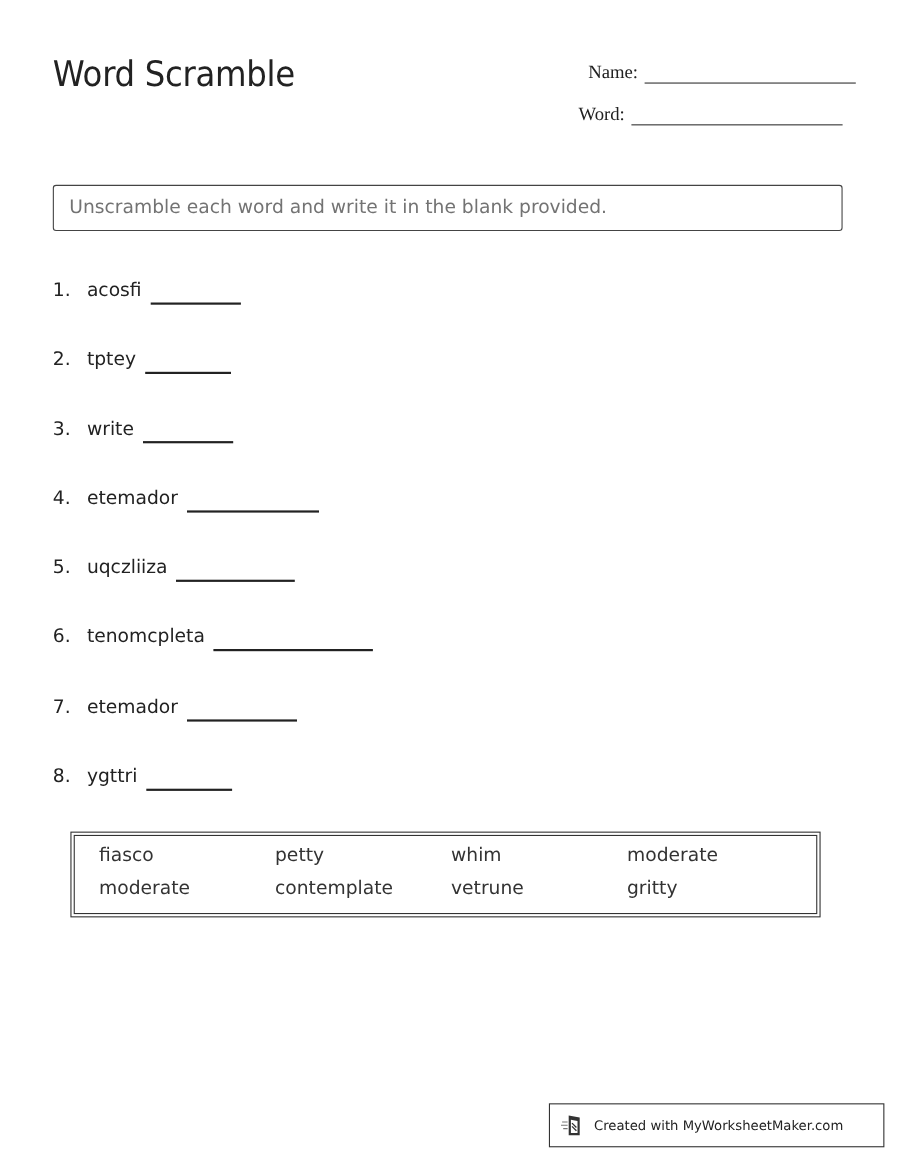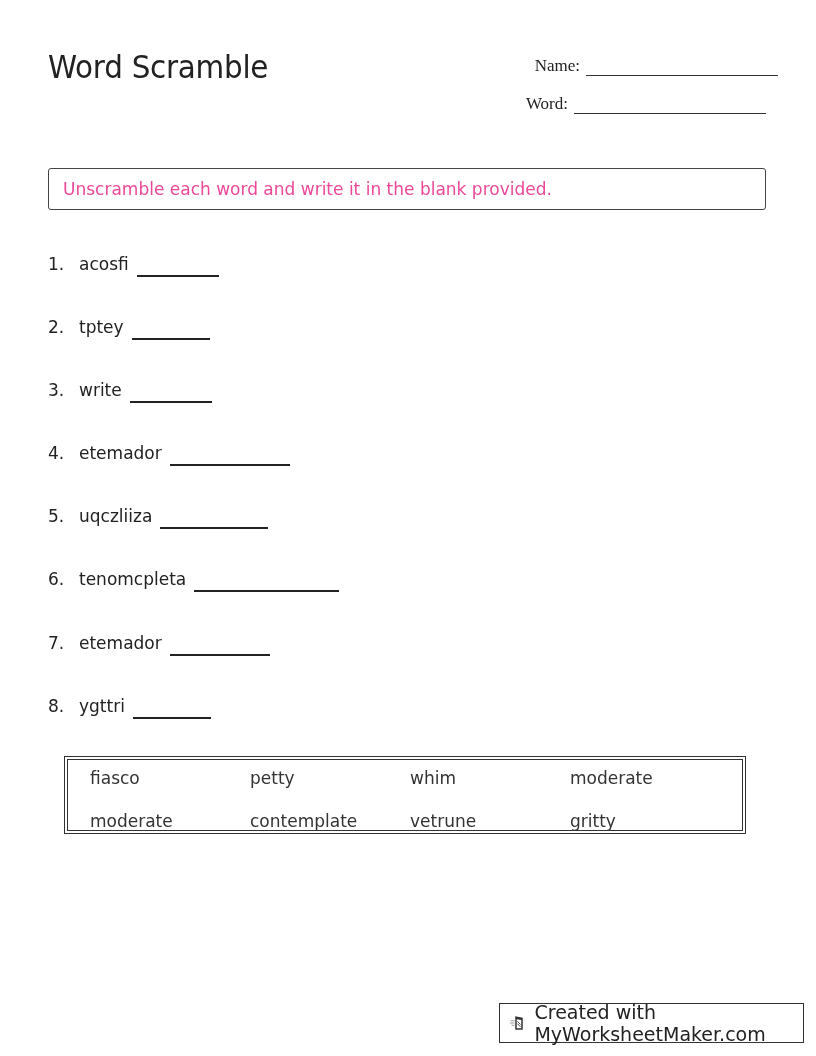--- a/index.html
+++ b/index.html
@@ -3,28 +3,28 @@
 <meta charset="utf-8">
 <style>
   html, body { margin: 0; padding: 0; background: #ffffff; }
   body { width: 816px; height: 1056px; position: relative; overflow: hidden; color: #222; font-family: "DejaVu Sans", sans-serif; }
   .title { position: absolute; left: 48px; top: 48px; font-size: 32px; font-weight: normal; color: #222; letter-spacing: -0.3px; font-family: "DejaVu Sans", sans-serif; transform: scaleX(0.92); transform-origin: left; }
   .field { position: absolute; display: flex; align-items: flex-end; font-family: "Liberation Serif", serif; font-size: 17px; color: #222; }
   .field .label { width: 60px; text-align: right; margin-right: 6px; }
   .field .line { width: 192px; border-bottom: 1.5px solid #333; height: 18px; }
   .name-field { left: 520px; top: 56px; }
   .date-field { left: 508px; top: 94px; }
-  .instructions { position: absolute; left: 48px; top: 168px; width: 702px; height: 40px; border: 1.5px solid #444; border-radius: 3px; padding-left: 14px; box-sizing: content-box; display: flex; align-items: center; font-size: 17px; color: #ec4899; }
+  .instructions { position: absolute; left: 48px; top: 168px; width: 702px; height: 40px; border: 1.5px solid #444; border-radius: 3px; padding-left: 14px; box-sizing: content-box; display: flex; align-items: center; font-size: 17px; color: #737373; }
   .item { position: absolute; left: 48px; display: flex; align-items: flex-end; font-size: 17px; color: #222; }
   .item .num { width: 31px; }
   .item .word { margin-right: 8px; }
   .item .blank { border-bottom: 2px solid #222; height: 1px; margin-bottom: -3px; }
   .wordbank { position: absolute; left: 64px; top: 756px; width: 682px; height: 78px; border: 3px double #333; border-width: 4px; padding: 0; box-sizing: border-box; }
-  .wordbank .inner { position: absolute; left: 22px; top: 8px; display: grid; grid-template-columns: 160px 160px 160px 160px; row-gap: 23px; font-size: 17px; color: #333; }
-  .footer { position: absolute; left: 499px; top: 1003px; width: 305px; height: 40px; border: 1.5px solid #333; box-sizing: border-box; display: flex; align-items: center; padding-left: 10px; font-size: 19px; color: #222; }
+  .wordbank .inner { position: absolute; left: 22px; top: 8px; display: grid; grid-template-columns: 160px 160px 160px 160px; row-gap: 10px; font-size: 17px; color: #333; }
+  .footer { position: absolute; left: 499px; top: 1003px; width: 305px; height: 40px; border: 1.5px solid #333; box-sizing: border-box; display: flex; align-items: center; padding-left: 10px; font-size: 12px; color: #222; }
   .footer .logo { width: 22px; height: 22px; margin-right: 8px; }
 </style>
 </head>
 <body>
 
 <div class="title">Word Scramble</div>
 
 <div class="field name-field">
   <span class="label">Name:</span>
   <span class="line"></span>

